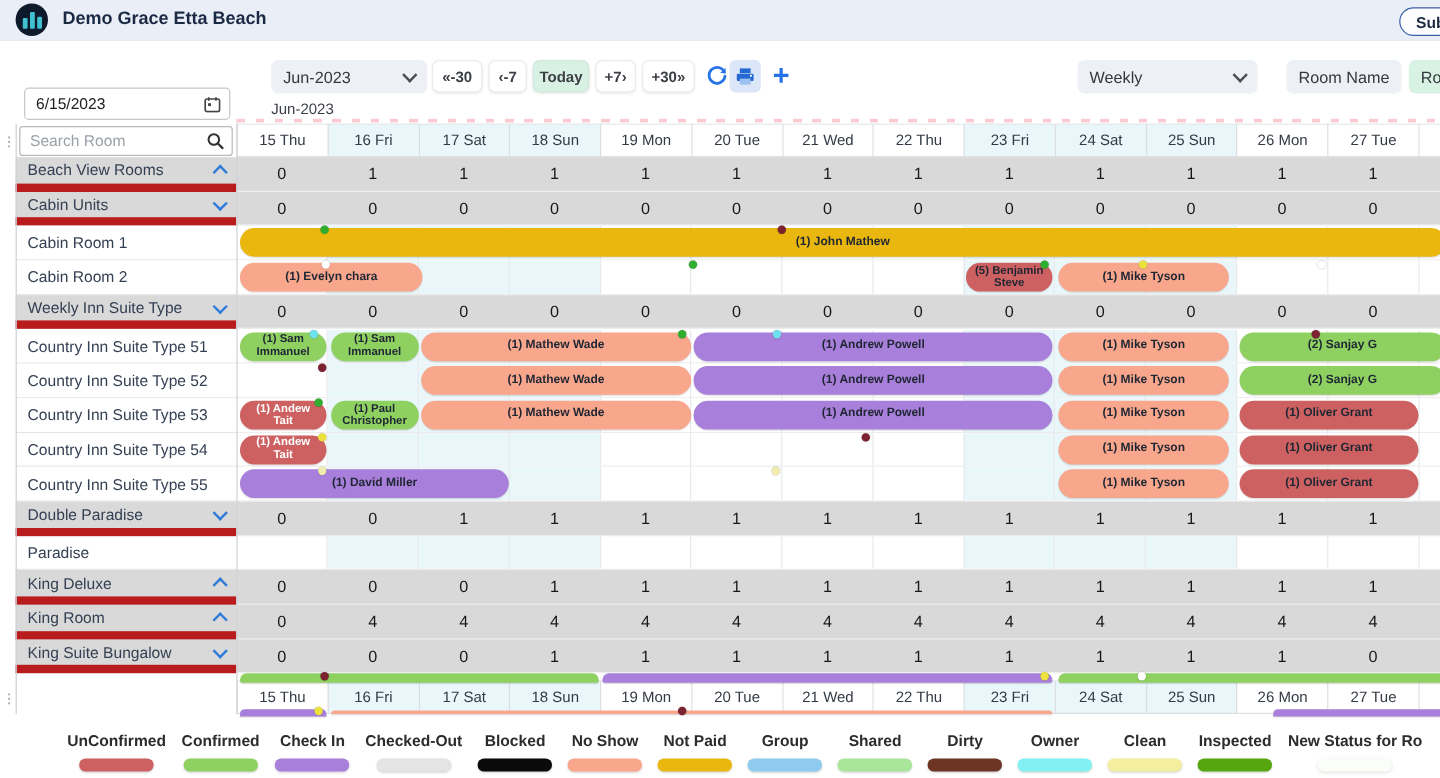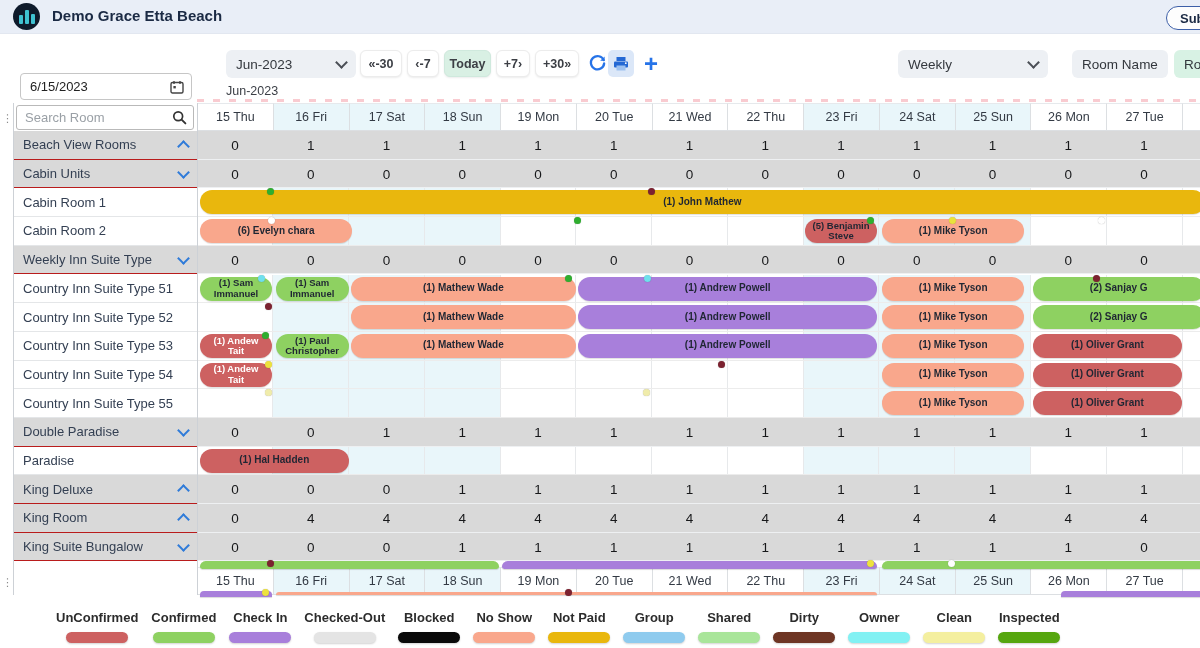--- a/index.html
+++ b/index.html
@@ -39,21 +39,21 @@
              background:#fff;box-sizing:border-box;display:flex;align-items:center;padding:0 6px;justify-content:space-between}
   .searchbox input{border:0;outline:0;width:140px;font-size:13px;color:#444;font-family:inherit}
   .searchbox input::placeholder{color:#9aa0a6}
 
   .hdr-cell{position:absolute;height:28px;background:#fff;border-left:1px solid #dcdfe2;border-top:1px solid #e6e9ec;border-bottom:1px solid #dcdfe2;
             box-sizing:border-box;font-size:12.5px;color:#333a44;display:flex;align-items:center;justify-content:center}
   .hdr-cell.we{background:#e9f6fa}
 
   .side-row{position:absolute;left:13px;width:184px;box-sizing:border-box;display:flex;align-items:center;
             justify-content:space-between;padding:0 9px 0 10px;font-size:13px;color:#333f52}
-  .side-row.group{background:#d9d9d9;border-bottom:1px solid #b91c1c}
+  .side-row.group{background:#d9d9d9;border-bottom:7px solid #b91c1c}
   .side-row.room{background:#fff;border-bottom:1px solid #e4e6e8}
   .chev{width:7px;height:7px;border-left:2.2px solid #2f7bd9;border-bottom:2.2px solid #2f7bd9;display:inline-block}
   .chev.down{transform:rotate(-45deg);margin-top:-3px}
   .chev.up{transform:rotate(135deg);margin-top:3px}
 
   .count-row{position:absolute;left:197px;width:1003px;background:#d9d9d9;border-bottom:1px solid #eef0f2;box-sizing:border-box}
   .count-row .cnt{position:absolute;top:50%;transform:translateY(-50%);text-align:center;font-size:13.5px;color:#17181a}
   .room-row{position:absolute;left:197px;width:1003px;background:#fff;border-bottom:1px solid #ececec;box-sizing:border-box;overflow:visible}
   .we-tint{position:absolute;top:0;bottom:0;background:#e9f6fa}
   .gline{position:absolute;top:0;bottom:0;width:1px;background:#e7e9eb}
@@ -305,21 +305,21 @@
       <div class="gline" style="left: 378.35px;"></div>
       <div class="gline" style="left: 454.12px;"></div>
       <div class="gline" style="left: 529.89px;"></div>
       <div class="gline" style="left: 605.66px;"></div>
       <div class="gline" style="left: 681.43px;"></div>
       <div class="gline" style="left: 757.2px;"></div>
       <div class="gline" style="left: 832.97px;"></div>
       <div class="gline" style="left: 908.74px;"></div>
       <div class="gline" style="left: 984.51px;"></div>
       <div class="pill" style="left: 3.0308px; width: 152.298px; background: rgb(249, 167, 140);">
-        <span class="lbl">(6) Evelyn chara</span>
+        <span class="lbl">(1) Evelyn chara</span>
       </div>
       <div class="dot" style="left: 71.2546px; background: rgb(255, 255, 255);"></div>
       <div class="dot" style="left: 377.365px; background: rgb(47, 174, 47);"></div>
       <div class="pill" style="left: 607.675px; width: 72.7392px; background: rgb(205, 97, 97);">
         <span class="lbl" style="font-size: 9.5px;">(5) Benjamin Steve</span>
       </div>
       <div class="dot" style="left: 669.838px; background: rgb(47, 174, 47);"></div>
       <div class="pill" style="left: 684.961px; width: 142.448px; background: rgb(249, 167, 140);">
         <span class="lbl">(1) Mike Tyson</span>
       </div>
@@ -522,20 +522,23 @@
       <div class="gline" style="left: 302.58px;"></div>
       <div class="gline" style="left: 378.35px;"></div>
       <div class="gline" style="left: 454.12px;"></div>
       <div class="gline" style="left: 529.89px;"></div>
       <div class="gline" style="left: 605.66px;"></div>
       <div class="gline" style="left: 681.43px;"></div>
       <div class="gline" style="left: 757.2px;"></div>
       <div class="gline" style="left: 832.97px;"></div>
       <div class="gline" style="left: 908.74px;"></div>
       <div class="gline" style="left: 984.51px;"></div>
+      <div class="pill" style="left: 3.0308px; width: 224.279px; background: rgb(168, 127, 219);">
+        <span class="lbl">(1) David Miller</span>
+      </div>
       <div class="dot" style="left: 68.2238px; background: rgb(240, 236, 171);"></div>
       <div class="dot" style="left: 446.316px; background: rgb(240, 236, 171);"></div>
       <div class="pill" style="left: 684.961px; width: 142.448px; background: rgb(249, 167, 140);">
         <span class="lbl">(1) Mike Tyson</span>
       </div>
       <div class="pill" style="left: 835.743px; width: 149.267px; background: rgb(205, 97, 97);">
         <span class="lbl">(1) Oliver Grant</span>
       </div>
     </div>
     <div class="side-row group" style="top: 418px; height: 28.7px;">
@@ -573,23 +576,20 @@
       <div class="gline" style="left: 302.58px;"></div>
       <div class="gline" style="left: 378.35px;"></div>
       <div class="gline" style="left: 454.12px;"></div>
       <div class="gline" style="left: 529.89px;"></div>
       <div class="gline" style="left: 605.66px;"></div>
       <div class="gline" style="left: 681.43px;"></div>
       <div class="gline" style="left: 757.2px;"></div>
       <div class="gline" style="left: 832.97px;"></div>
       <div class="gline" style="left: 908.74px;"></div>
       <div class="gline" style="left: 984.51px;"></div>
-      <div class="pill" style="left: 3.0308px; width: 148.509px; background: rgb(205, 97, 97);">
-        <span class="lbl">(1) Hal Hadden</span>
-      </div>
     </div>
     <div class="side-row group" style="top: 475.4px; height: 28.7px;">
       <span>King Deluxe</span>
       <span class="chev up"></span>
     </div>
     <div class="count-row" style="top: 475.4px; height: 28.7px;">
       <span class="cnt" style="left: 0px; width: 75.77px;">0</span>
       <span class="cnt" style="left: 75.77px; width: 75.77px;">0</span>
       <span class="cnt" style="left: 151.54px; width: 75.77px;">0</span>
       <span class="cnt" style="left: 227.31px; width: 75.77px;">1</span>
@@ -704,13 +704,17 @@
       <div class="lg-pill" style="background: rgb(130, 241, 243);"></div>
     </div>
     <div class="lg-item">
       <div class="lg-lbl">Clean</div>
       <div class="lg-pill" style="background: rgb(244, 239, 159);"></div>
     </div>
     <div class="lg-item">
       <div class="lg-lbl">Inspected</div>
       <div class="lg-pill" style="background: rgb(86, 166, 15);"></div>
     </div>
+    <div class="lg-item">
+      <div class="lg-lbl">New Status for Ro</div>
+      <div class="lg-pill" style="background: rgb(250, 253, 248); box-shadow: rgba(0, 0, 0, 0.12) 0px 1px 3px;"></div>
+    </div>
   </div>
 
 </body></html>

